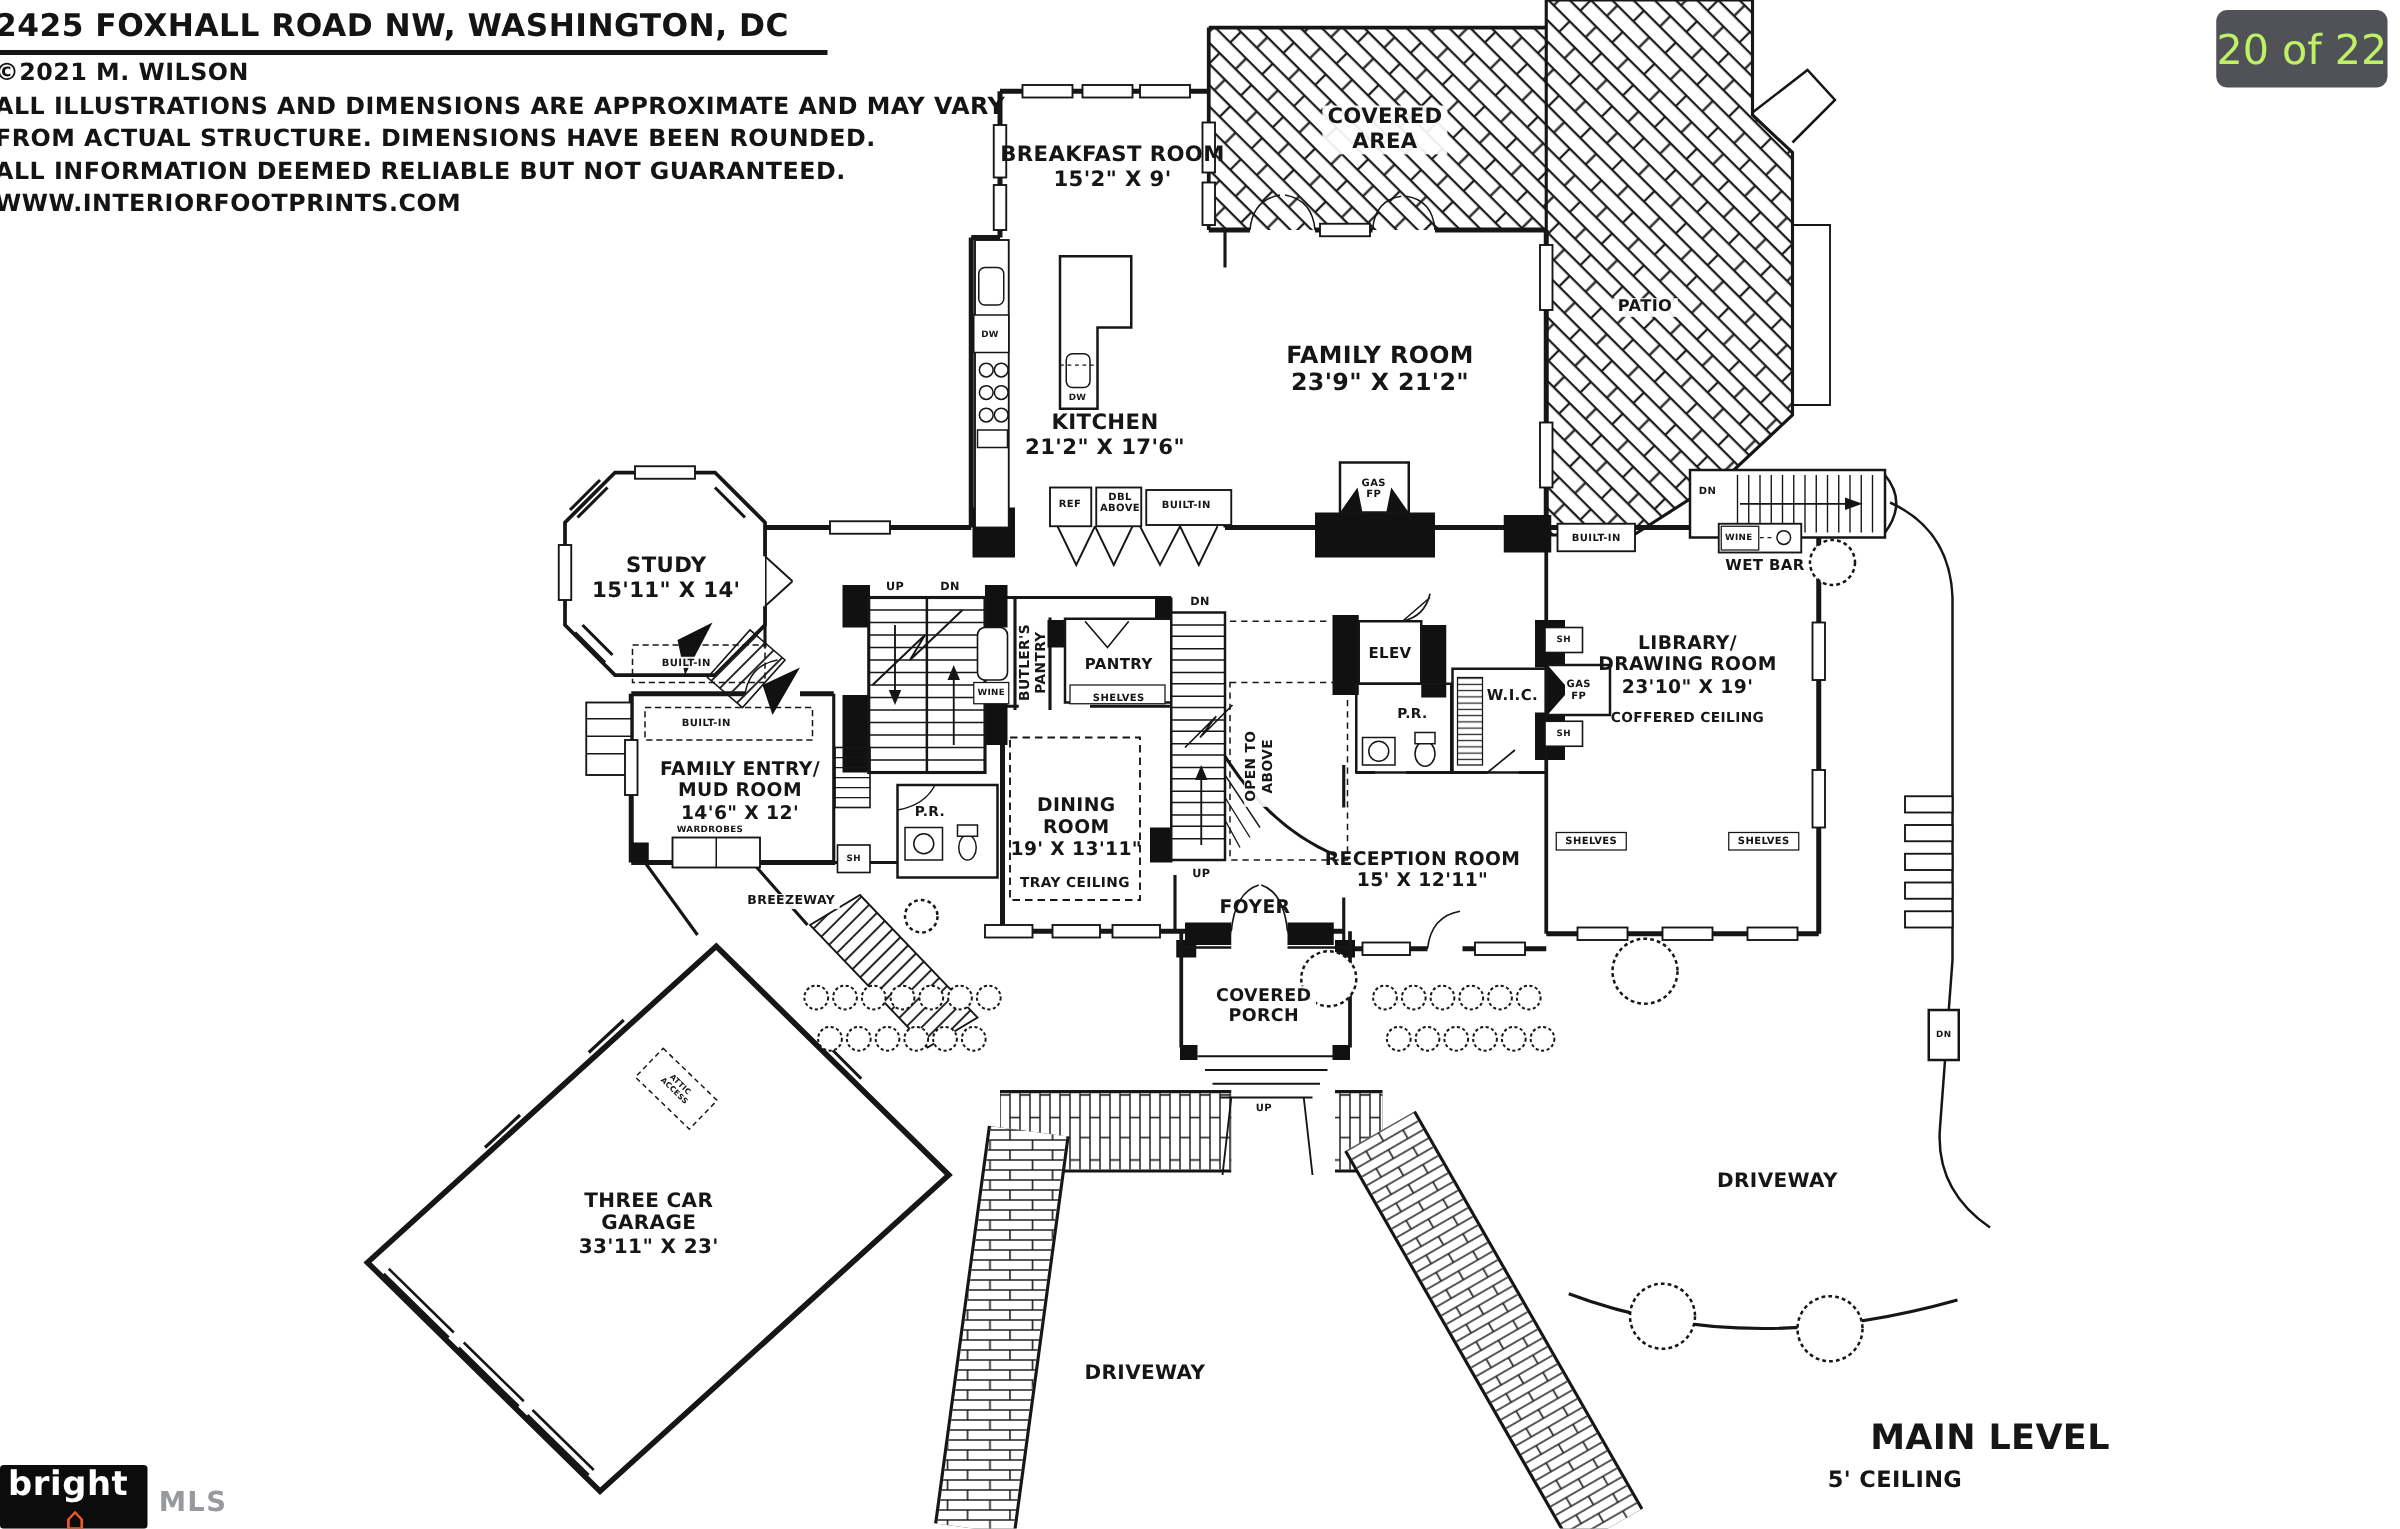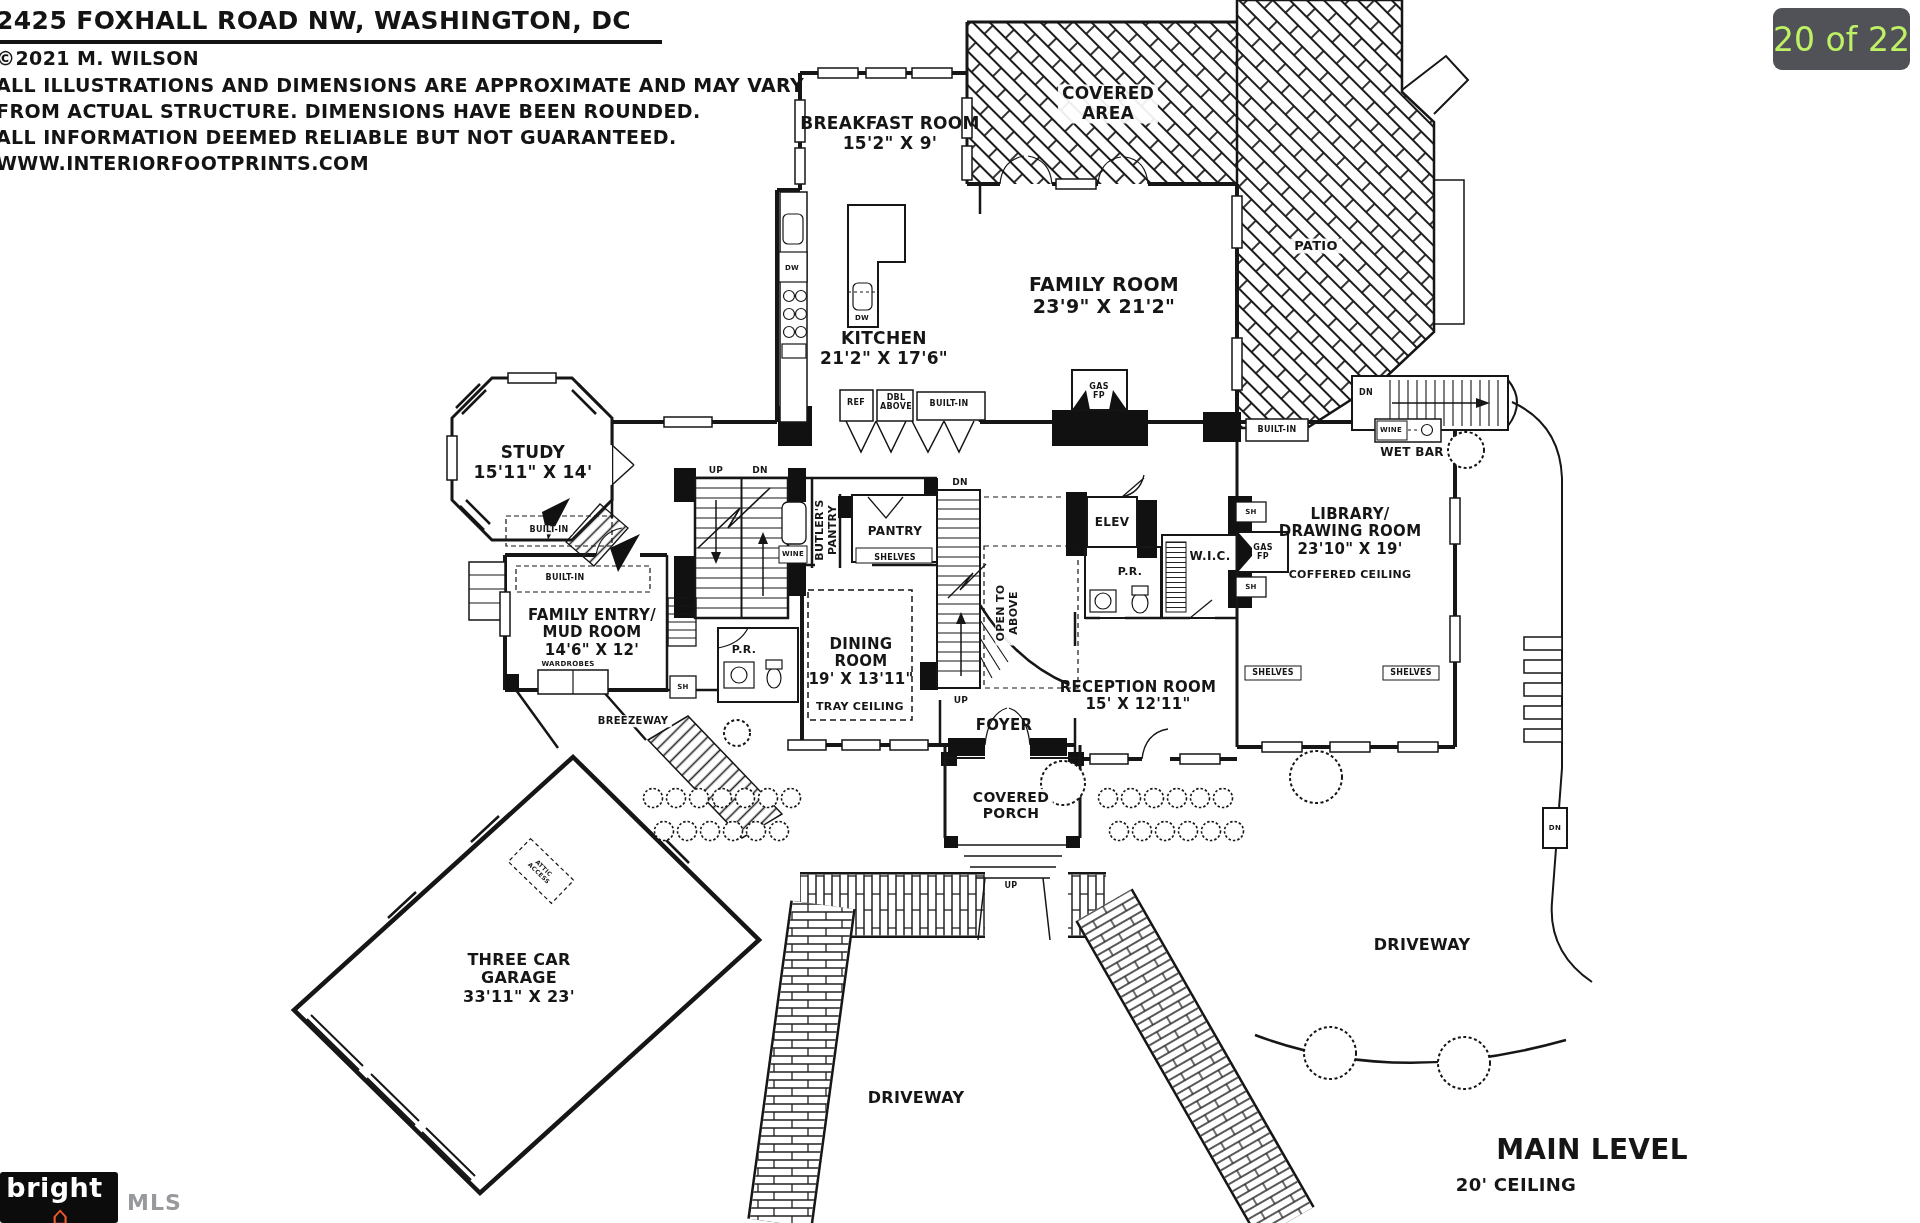--- a/index.html
+++ b/index.html
@@ -401,14 +401,14 @@
     <span class="plabel" style="left: 960px; top: 482px; font-size: 9px;">DN</span>
     <span class="plabel" style="left: 961px; top: 700px; font-size: 9px;">UP</span>
     <span class="plabel" style="left: 1366px; top: 393px; font-size: 8px;">DN</span>
     <span class="plabel" style="left: 1011px; top: 886px; font-size: 8px;">UP</span>
     <span class="plabel" style="left: 1555px; top: 828px; font-size: 7px;">DN</span>
     <span class="plabel" style="left: 792px; top: 268px; font-size: 7px;">DW</span>
     <span class="plabel" style="left: 862px; top: 318px; font-size: 7px;">DW</span>
     <span class="plabel" style="left: 541px; top: 871px; font-size: 6px; transform: translate(-50%, -50%) rotate(44deg);">ATTIC
 ACCESS</span>
     <span class="plabel" style="left: 1544px; top: 1150px; font-size: 28px; margin-left: 48px;">MAIN LEVEL</span>
-    <span class="plabel" style="left: 1516px; top: 1185px; font-size: 18px;">20' CEILING</span>
+    <span class="plabel" style="left: 1516px; top: 1185px; font-size: 18px;">5' CEILING</span>
   </div>
 
 </body></html>

